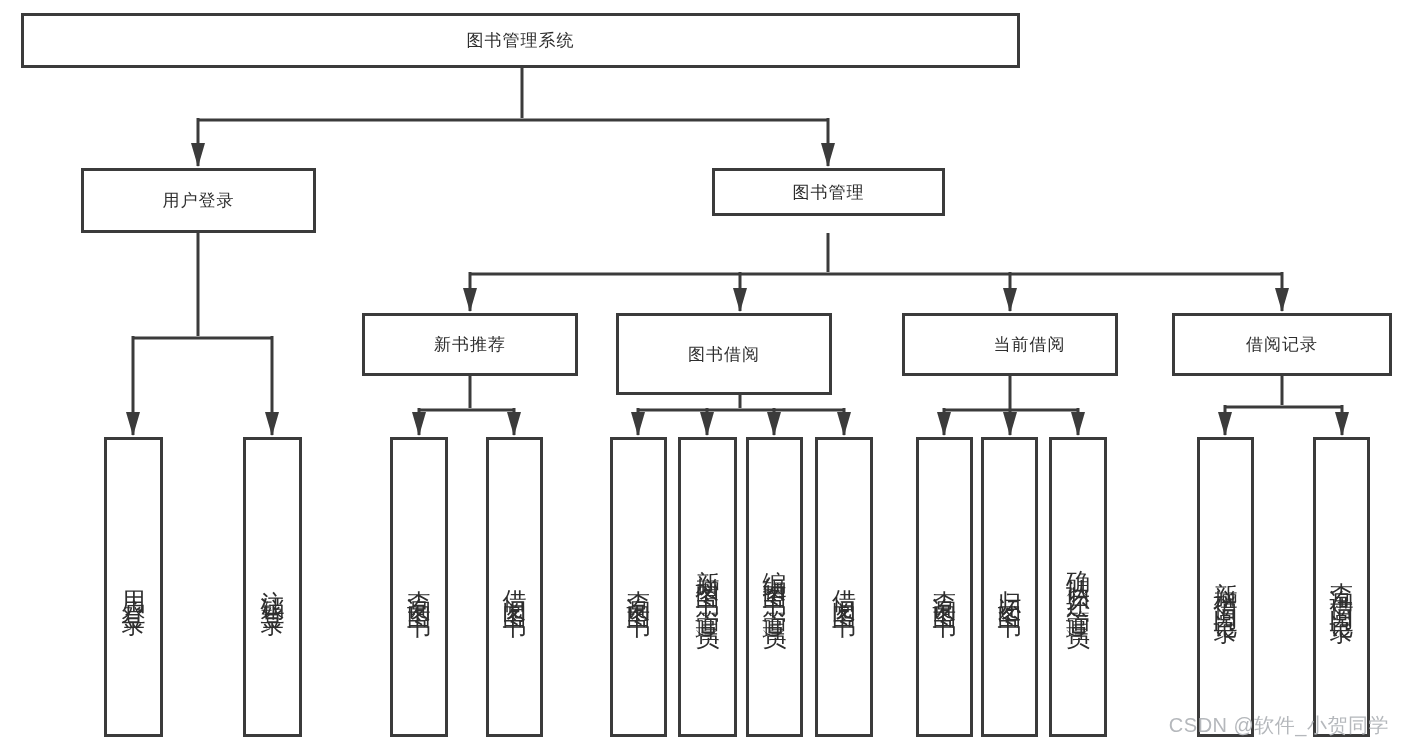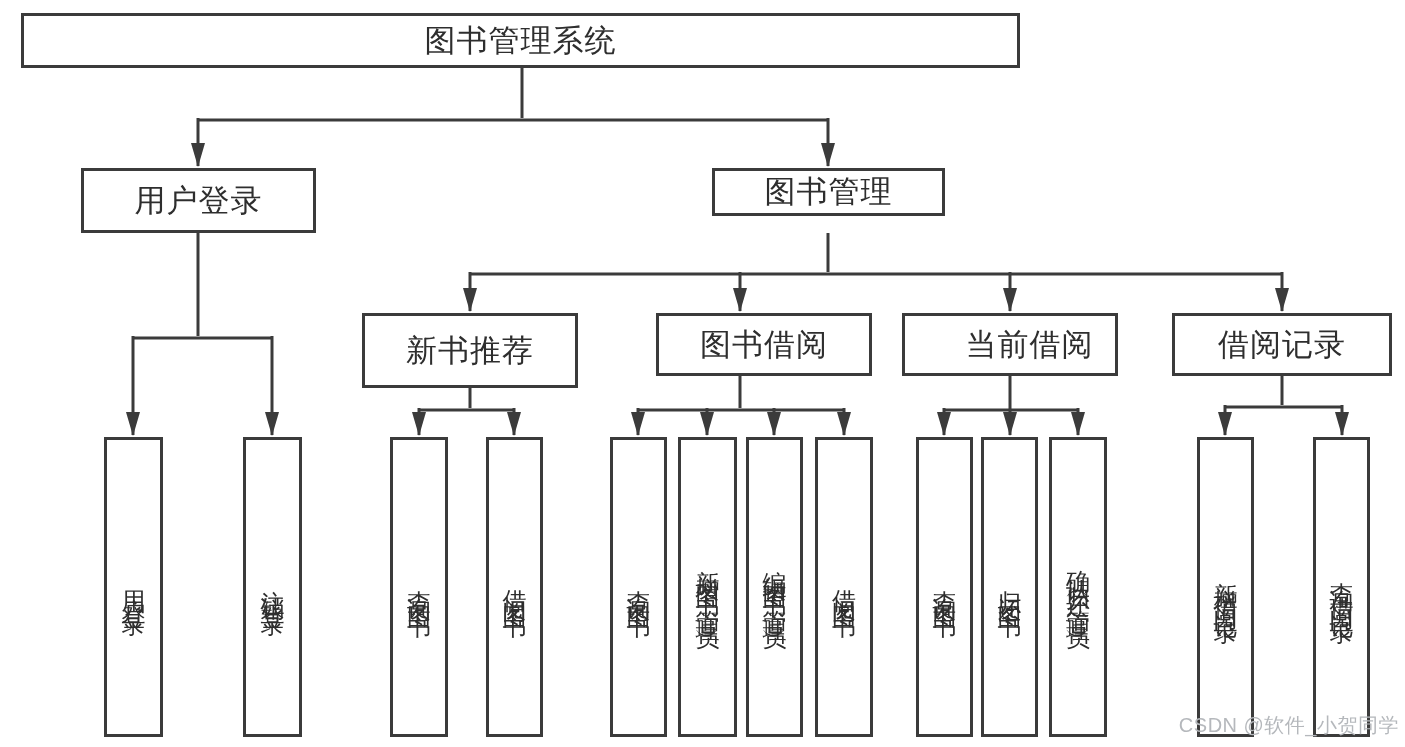--- a/index.html
+++ b/index.html
@@ -28,34 +28,34 @@
     position: absolute;
     box-sizing: border-box;
     border: 3px solid var(--line);
     background: #fff;
     display: flex;
     align-items: center;
     justify-content: center;
     color: var(--text);
   }
   .hnode span {
-    font-size: 31px;
+    font-size: 17px;
     letter-spacing: 1px;
     white-space: nowrap;
   }
   .vnode span {
     writing-mode: vertical-lr;
     text-orientation: mixed;
     font-size: 24px;
     letter-spacing: 8px;
     line-height: 1;
   }
   .watermark {
     position: absolute;
-    right: 6px;
+    right: 16px;
     top: 712px;
     font-size: 20px;
     color: var(--wm);
     letter-spacing: 0.5px;
     white-space: nowrap;
   }
 </style>
 </head>
 <body>
 
@@ -113,24 +113,24 @@
     <span>图书管理系统</span>
   </div>
 
   <div class="node hnode" style="left:81px; top:168px; width:235px; height:65px;">
     <span>用户登录</span>
   </div>
   <div class="node hnode" style="left:712px; top:168px; width:233px; height:48px;">
     <span>图书管理</span>
   </div>
 
-  <div class="node hnode" style="left:362px; top:313px; width:216px; height:75px;">
+  <div class="node hnode" style="left:362px; top:313px; width:216px; height:63px;">
     <span>新书推荐</span>
   </div>
-  <div class="node hnode" style="left:656px; top:313px; width:216px; height:63px;">
+  <div class="node hnode" style="left:616px; top:313px; width:216px; height:82px;">
     <span>图书借阅</span>
   </div>
   <div class="node hnode" style="left:902px; top:313px; width:216px; height:63px;padding-left:39px;">
     <span>当前借阅</span>
   </div>
   <div class="node hnode" style="left:1172px; top:313px; width:220px; height:63px;">
     <span>借阅记录</span>
   </div>
 
   <div class="node vnode" style="left:104px; top:437px; width:59px; height:300px;">

